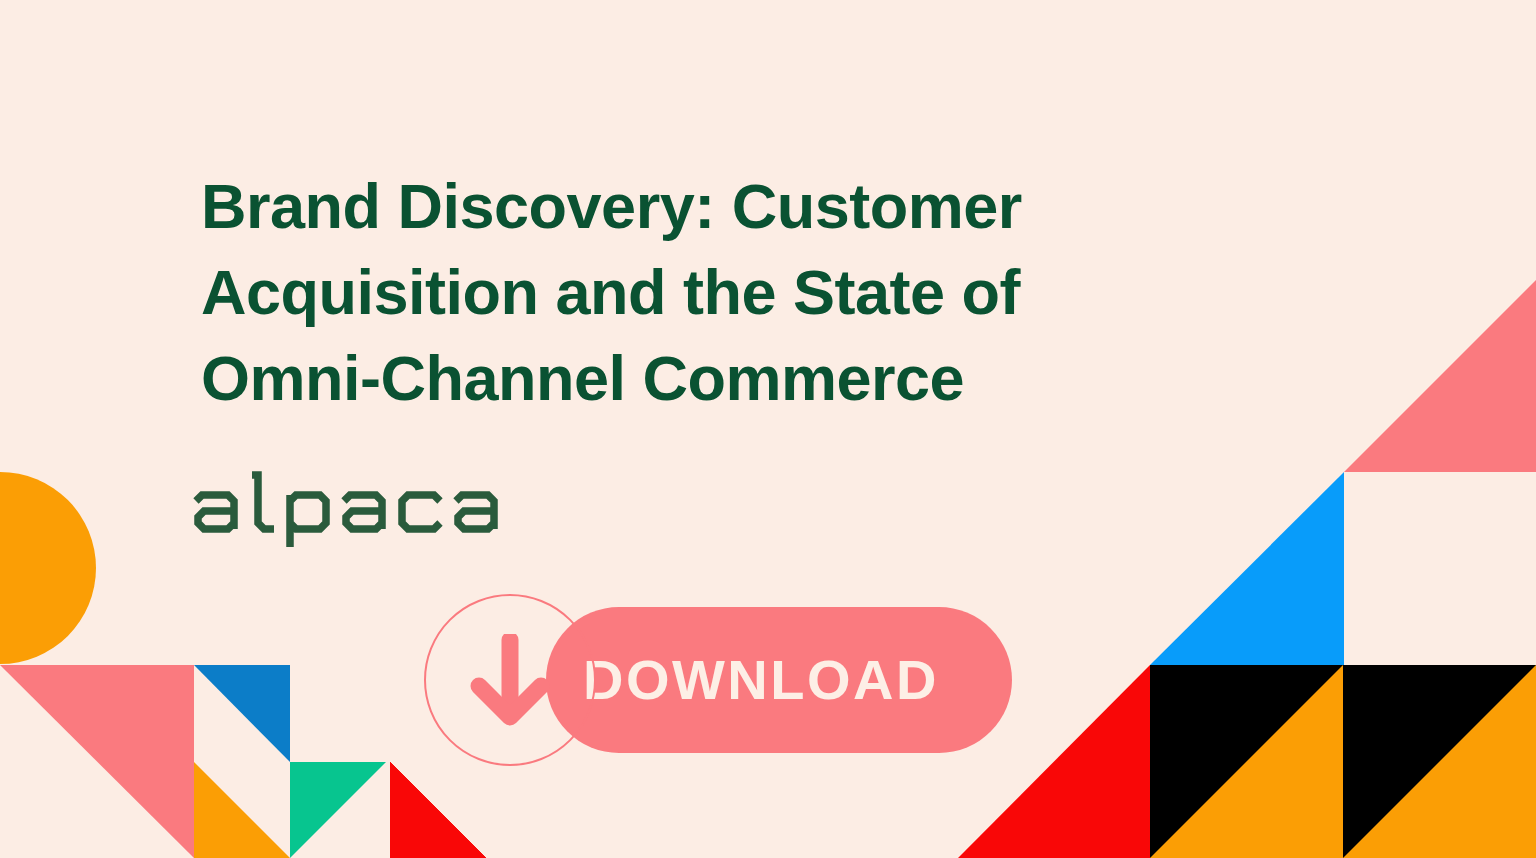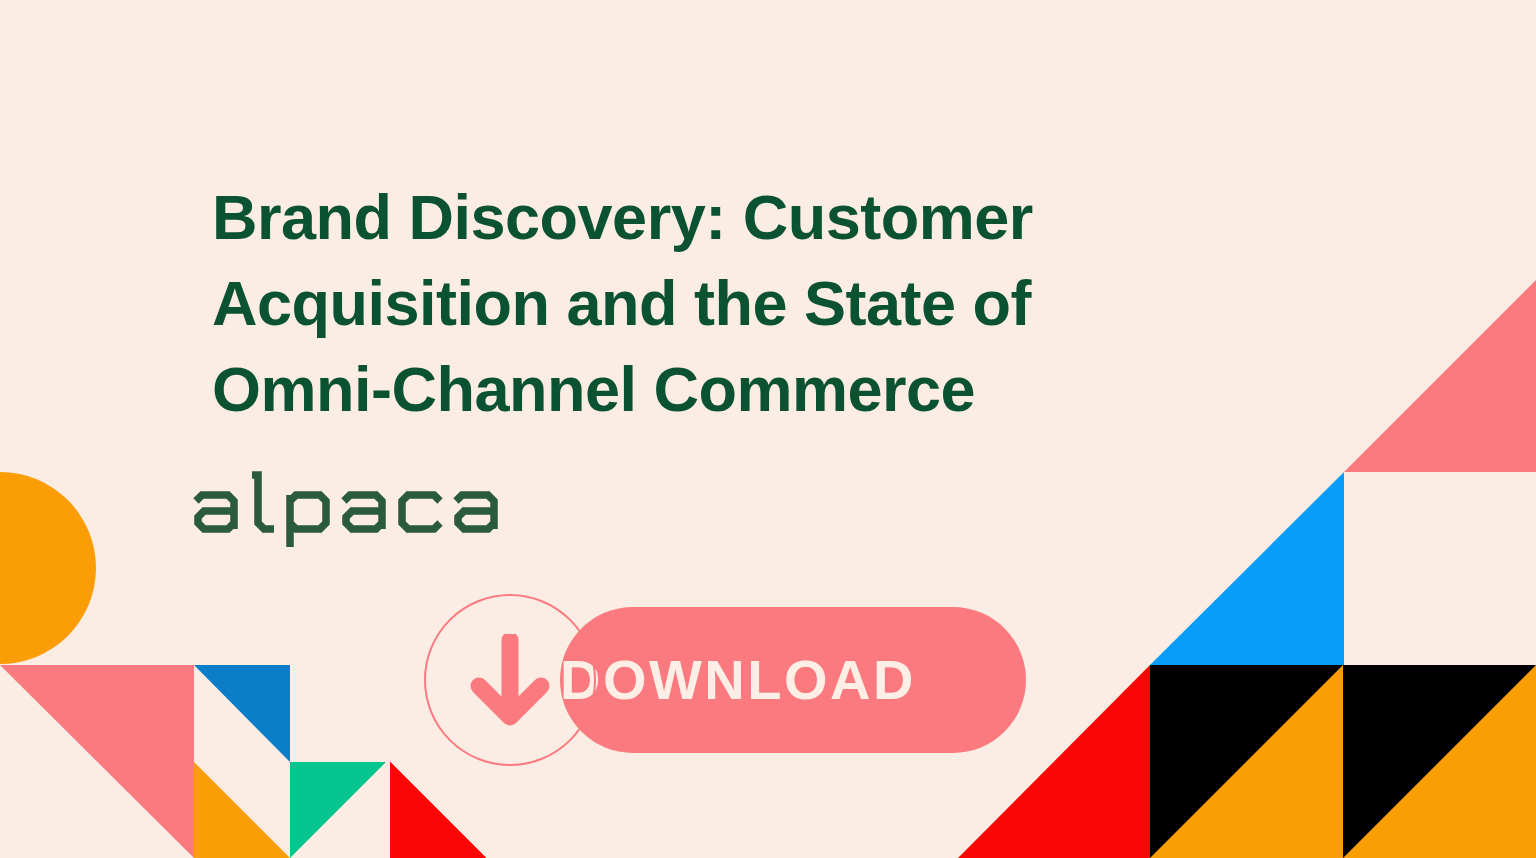--- a/index.html
+++ b/index.html
@@ -24,21 +24,21 @@
     height: 858px;
     pointer-events: none;
   }
 
   
   #headline {
     position: absolute;
     left: 198px;
     top: 160px;
     width: 1000px;
-    margin: 14px;
+    margin: 3px;
     font-family: "Liberation Sans", sans-serif;
     font-size: 63px;
     line-height: 86px;
     font-weight: bold;
     letter-spacing: -0.5px;
     color: #0A5232;
     white-space: pre-line;
   }
 
   
@@ -56,31 +56,31 @@
   
   #download-group {
     position: absolute;
     left: 424px;
     top: 594px;
     width: 606px;
     height: 172px;
   }
   #download-pill {
     position: absolute;
-    left: 136px;
+    left: 122px;
     top: 13px;
     width: 466px;
     height: 146px;
     background: #FA7A7F;
     border-radius: 73px;
     border: 0;
     padding: 0;
     display: flex;
     align-items: center;
-    justify-content: flex-start;
+    justify-content: center;
     cursor: pointer;
   }
   #download-label {
     display: block;
     padding-right: 36px;
     color: #FDEFE6;
     font-family: "Liberation Sans", sans-serif;
     font-size: 56px;
     font-weight: bold;
     letter-spacing: 2.5px;

